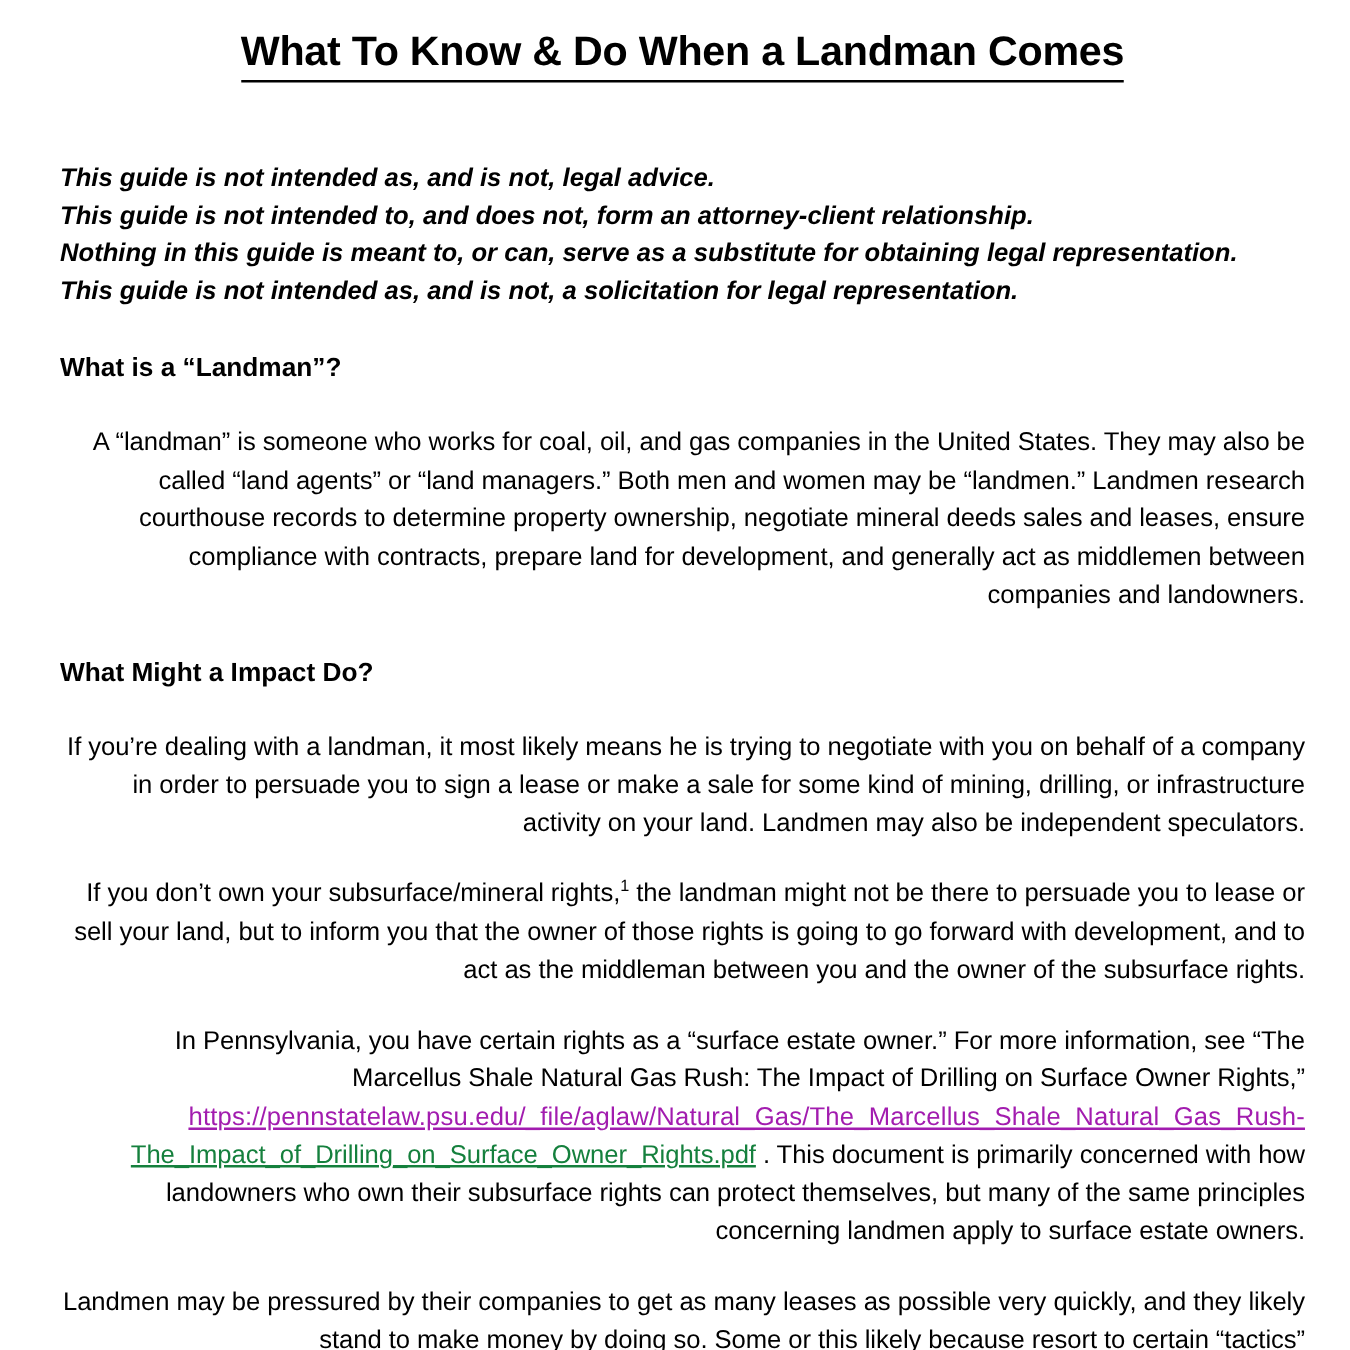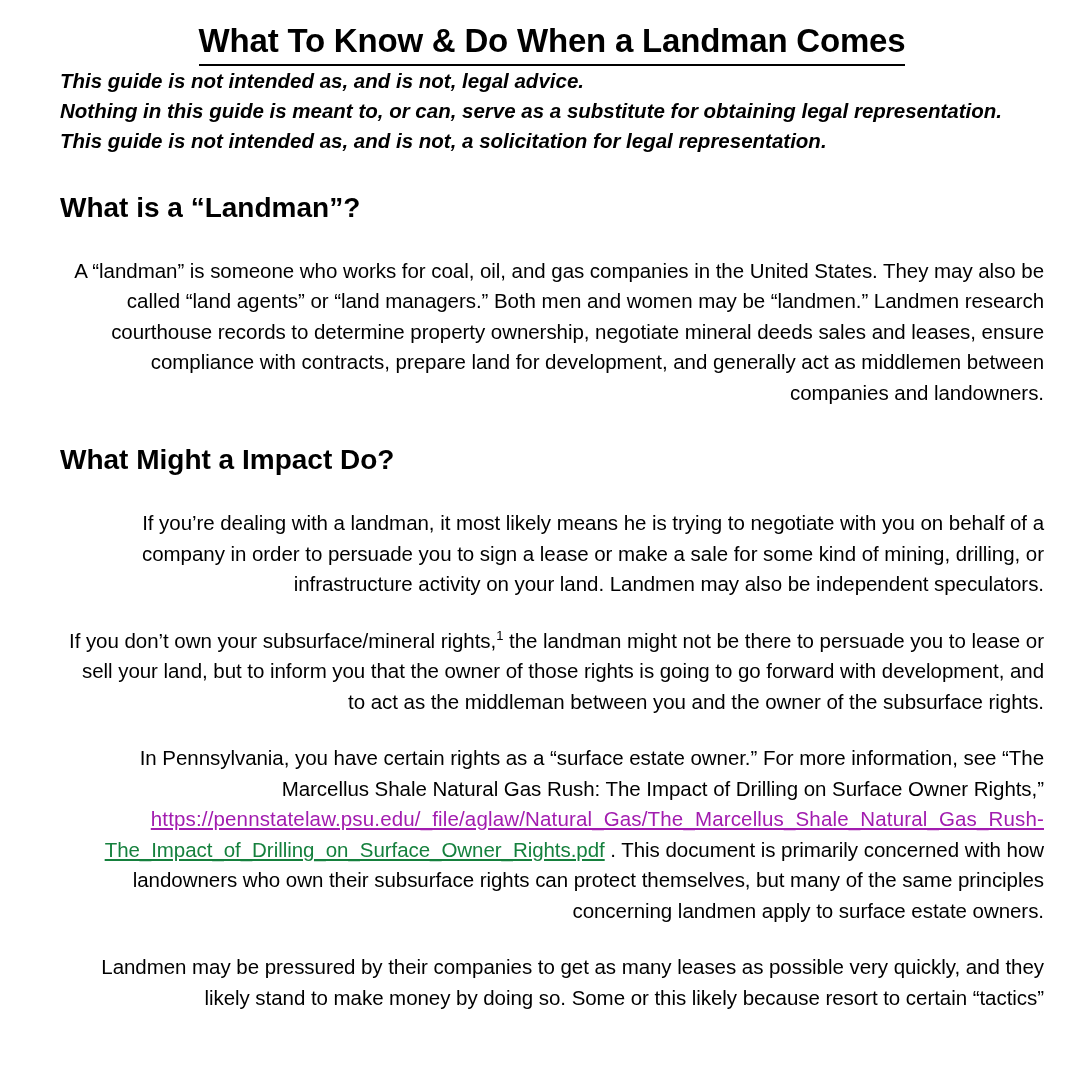--- a/index.html
+++ b/index.html
@@ -14,46 +14,47 @@
     font-family: "Liberation Sans", sans-serif;
     color: #000000;
     -webkit-font-smoothing: antialiased;
   }
   .page {
     position: relative;
     width: 1080px;
     height: 1080px;
     background: #ffffff;
     box-sizing: border-box;
-    padding: 0 36px 0 60px;
+    padding: 0 36px 0 48px;
     overflow: hidden;
   }
   .doc-title {
     text-align: center;
     font-size: 33px;
     font-weight: bold;
     letter-spacing: -0.2px;
     margin: 0;
     padding-top: 22px;
     line-height: 1.18;
   }
   .doc-title .u {
     border-bottom: 2px solid #000;
     padding-bottom: 3px;
     display: inline-block;
   }
   .disclaimer {
+    margin-top: 62px;
     font-style: italic;
     font-weight: bold;
     font-size: 20.5px;
     line-height: 30px;
   }
   .disclaimer .line { display: block; white-space: nowrap; }
   .heading {
-    font-size: 28px;
+    font-size: 21px;
     font-weight: bold;
     margin: 0;
     line-height: 1.25;
   }
   .para {
     font-size: 20.5px;
     line-height: 30.5px;
     margin: 0;
     text-align: right;
     letter-spacing: -0.05px;
@@ -87,20 +88,21 @@
 <body>
 
 <div class="page">
 
   <h1 class="doc-title">
     <span class="u">What To Know &amp; Do When a Landman Comes</span>
   </h1>
 
   <div class="disclaimer">
     <span class="line">This guide is not intended as, and is not, legal advice.</span>
+    <span class="line">This guide is not intended to, and does not, form an attorney-client relationship.</span>
     <span class="line">Nothing in this guide is meant to, or can, serve as a substitute for obtaining legal representation.</span>
     <span class="line">This guide is not intended as, and is not, a solicitation for legal representation.</span>
   </div>
 
   <div class="gap-xl"></div>
 
   <h2 class="heading">What is a “Landman”?</h2>
 
   <div class="gap-lg"></div>
 

